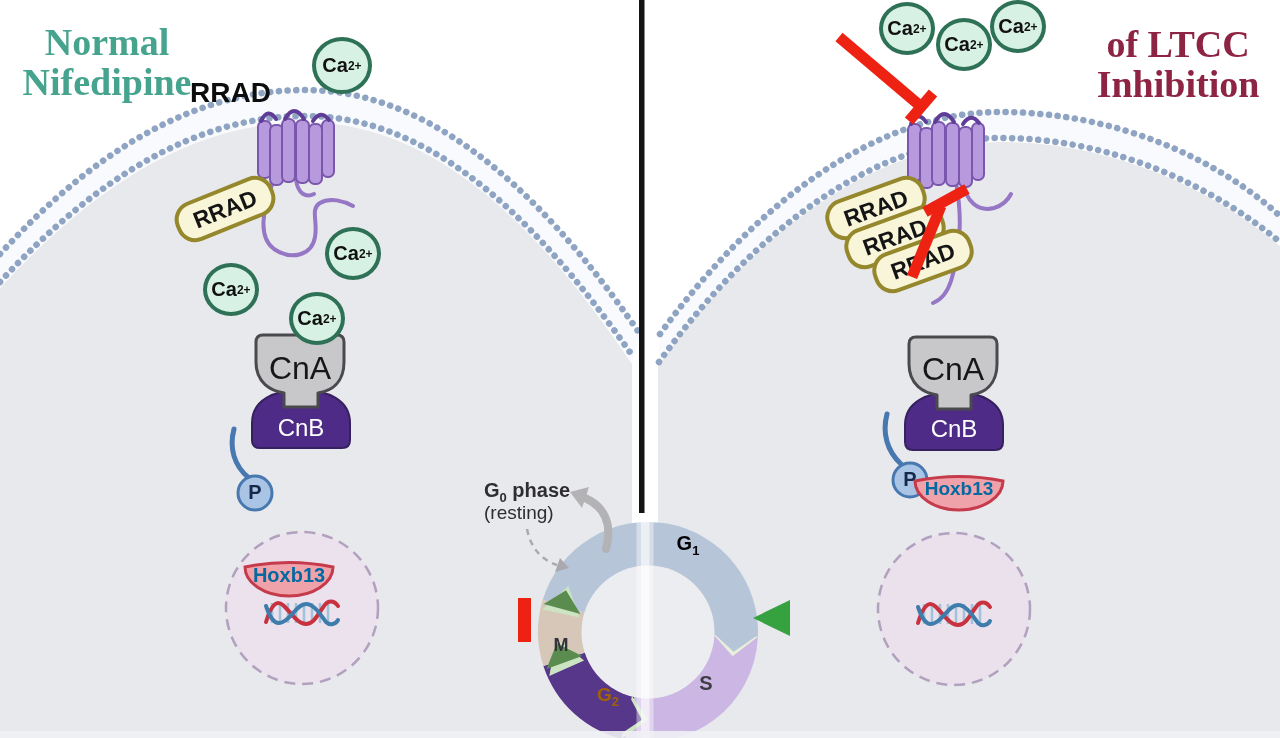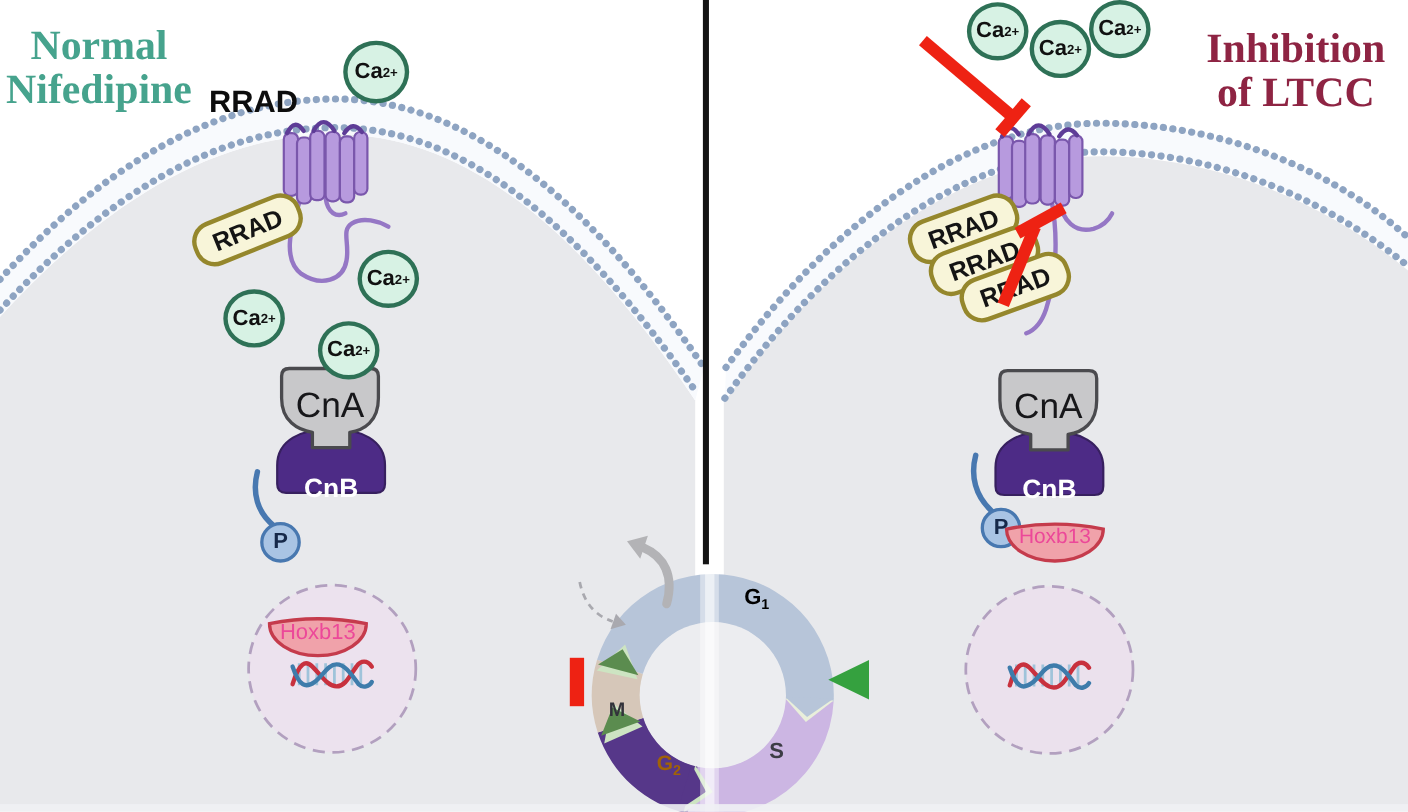--- a/index.html
+++ b/index.html
@@ -3,37 +3,37 @@
 <meta charset="utf-8">
 <style>
   html,body{margin:0;padding:0;background:#fff;}
   #fig{position:relative;width:1280px;height:738px;overflow:hidden;background:#ffffff;
        font-family:"Liberation Sans",sans-serif;}
   svg{position:absolute;left:0;top:0;}
   #base{z-index:0;}
   #arrows{z-index:2;pointer-events:none;}
   .lbl{position:absolute;z-index:1;text-align:center;color:#111;}
   .title{font-family:"Liberation Serif",serif;font-weight:700;font-size:38px;line-height:40px;}
-  .teal{color:#46a38d;}
+  .teal{color:#46a38d;padding-left:17px;}
   .maroon{color:#8e2443;}
   .protein-name{font-weight:800;font-size:28px;color:#0d0d0d;}
   .ca{position:absolute;z-index:1;width:56px;height:53px;border:4px solid #2e7156;border-radius:50%;
       background:#d7f2e4;display:flex;align-items:center;justify-content:center;
       font-weight:700;font-size:20px;color:#111;box-sizing:border-box;}
   .ca sup{font-size:12px;line-height:0;}
   .ca.big{width:60px;height:57px;}
   .rrad{position:absolute;z-index:1;width:96px;height:34px;border:4px solid #95872c;border-radius:19px;
       background:#f8f5d9;display:flex;align-items:center;justify-content:center;
       font-weight:700;font-size:23px;color:#141414;}
   .rot20{transform:rotate(-20deg);}
   .rot22{transform:rotate(-22deg);}
   .cnlbl{font-size:32px;font-weight:500;color:#17171a;}
-  .cnblbl{font-size:24px;font-weight:700;color:#fff;margin-top:17px;}
+  .cnblbl{font-size:24px;font-weight:400;color:#fff;}
   .plbl{font-size:20px;font-weight:700;color:#16294a;}
-  .hoxlbl{font-size:20px;font-weight:400;color:#ec4899;}
+  .hoxlbl{font-size:20px;font-weight:700;color:#0369a1;}
   .g0block{text-align:left;color:#2e2e30;}
   .g0block .l1{font-weight:800;font-size:20px;}
   .g0block .l2{font-size:19px;}
   sub{font-size:13px;line-height:0;}
   .phase{font-weight:800;}
   .cycle-center{font-size:33px;font-weight:600;line-height:41px;color:#0b0b0b;}
 </style>
 </head>
 <body>
 
@@ -142,22 +142,22 @@
     </g>
 
     <rect x="0" y="731" width="1280" height="7" fill="#eff1f4" opacity="0.9"></rect>
   </svg>
 
   <div class="lbl title teal" style="left:0;top:22px;width:180px">
     <div>Normal</div>
     <div>Nifedipine</div>
   </div>
   <div class="lbl title maroon" style="left:1078px;top:24px;width:200px">
+    <div>of LTCC</div>
     <div>Inhibition</div>
-    <div>of LTCC</div>
   </div>
 
   <div class="lbl protein-name" style="left:190px;top:77px;width:80px">RRAD</div>
 
   <div class="ca big" style="left:312px;top:37px">
       <span>Ca</span>
       <sup>2+</sup>
     </div>
   <div class="ca" style="left:325px;top:227px">
       <span>Ca</span>
@@ -199,20 +199,24 @@
 
   <div class="lbl cnlbl" style="left:260px;top:350px;width:80px">CnA</div>
   <div class="lbl cnlbl" style="left:913px;top:351px;width:80px">CnA</div>
   <div class="lbl cnblbl" style="left:261px;top:414px;width:80px">CnB</div>
   <div class="lbl cnblbl" style="left:914px;top:415px;width:80px">CnB</div>
   <div class="lbl plbl" style="left:235px;top:481px;width:40px">P</div>
   <div class="lbl plbl" style="left:890px;top:468px;width:40px">P</div>
   <div class="lbl hoxlbl" style="left:244px;top:564px;width:90px">Hoxb13</div>
   <div class="lbl hoxlbl" style="left:914px;top:478px;width:90px;font-size:19px">Hoxb13</div>
 
+  <div class="lbl g0block" style="left:484px;top:479px;width:120px">
+    <div class="l1"><span>G</span><sub>0</sub><span> phase</span></div>
+    <div class="l2">(resting)</div>
+  </div>
 
   <div class="lbl phase" style="left:668px;top:532px;width:40px;font-size:20px;color:#000000"><span>G</span><sub>1</sub></div>
   <div class="lbl phase" style="left:686px;top:672px;width:40px;font-size:20px;color:#3c3c46"><span>S</span></div>
   <div class="lbl phase" style="left:588px;top:684px;width:40px;font-size:19px;color:#a16207"><span>G</span><sub>2</sub></div>
   <div class="lbl phase" style="left:541px;top:635px;width:40px;font-size:18px;color:#33333b"><span>M</span></div>
 
 
   <svg id="arrows" width="1280" height="738" viewBox="0 0 1280 738">
     <defs>
       <linearGradient id="redFade" x1="0" y1="0" x2="1" y2="0">

